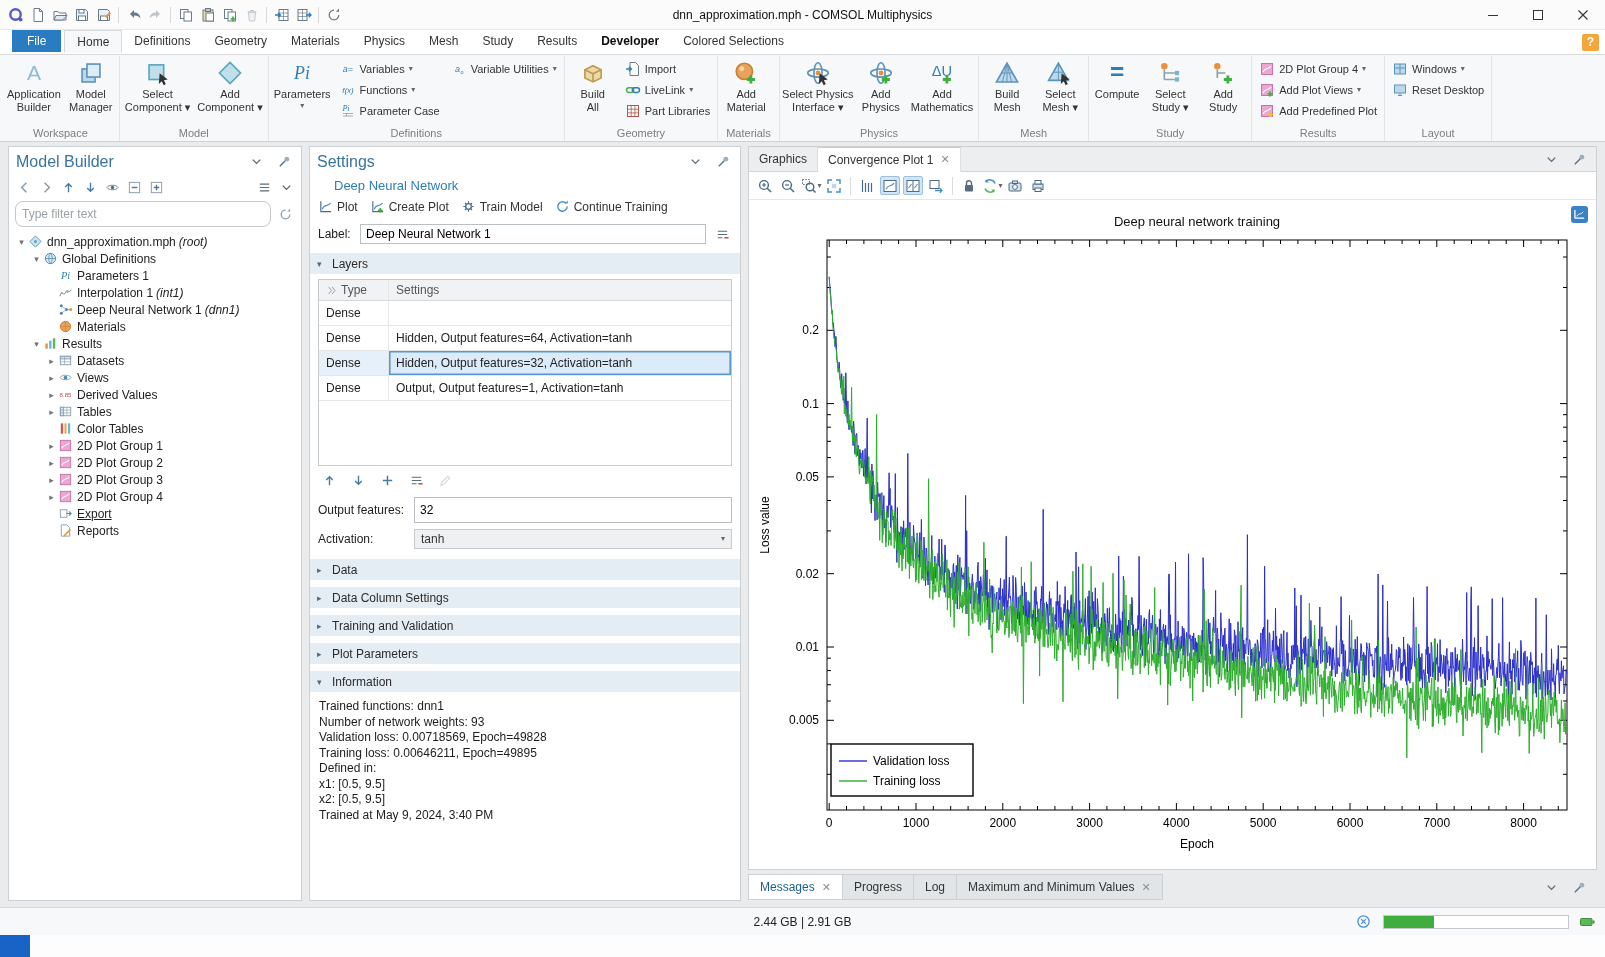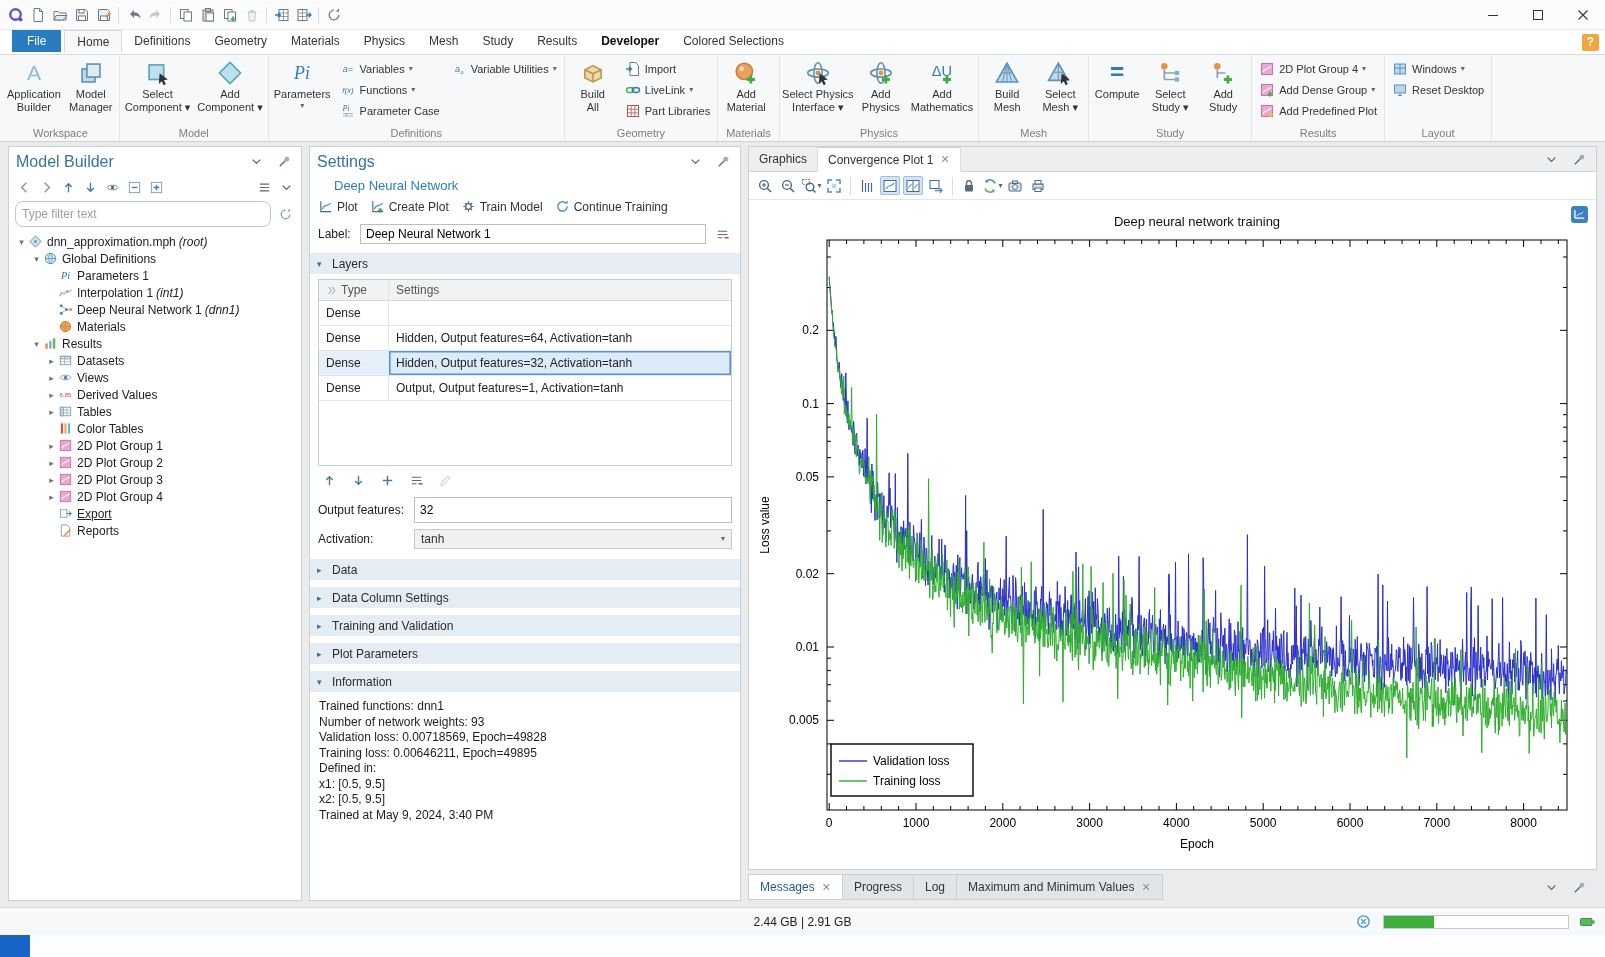--- a/index.html
+++ b/index.html
@@ -226,20 +226,21 @@
         <div class="qsep"></div>
         <div class="tbtn">
           <span class="icon">
             <svg class="svgi" width="16" height="16" viewBox="0 0 16 16">
               <path d="M12.8 8A4.8 4.8 0 1 1 8 3.2" stroke="#6a7b88" fill="none" stroke-width="1.3"></path>
               <path d="M13 1.6v3.2H9.8z" fill="#6a7b88"></path>
             </svg>
           </span>
         </div>
       </div>
+    <div class="title-text">dnn_approximation.mph - COMSOL Multiphysics</div>
     <div class="win-controls">
       <div class="win-btn">
           <svg width="12" height="12" viewBox="0 0 12 12">
             <line x1="1" y1="6.5" x2="11" y2="6.5" stroke="#333" stroke-width="1"></line>
           </svg>
         </div>
       <div class="win-btn">
           <svg width="12" height="12" viewBox="0 0 12 12">
             <rect x="1.5" y="1.5" width="9" height="9" fill="none" stroke="#333"></rect>
           </svg>
@@ -577,21 +578,21 @@
               <span class="dd">▾</span>
             </div>
             <div class="sbtn">
               <span class="icon">
                 <svg class="svgi" width="16" height="16" viewBox="0 0 16 16">
                   <rect x="2.5" y="2.5" width="11" height="11" fill="#eba6d2" stroke="#c873aa"></rect>
                   <path d="M4 11C6 6 9 9.5 12 5" stroke="#fff" fill="none" stroke-width="1.2"></path>
                   <path d="M11 9.5v5M8.5 12h5" stroke="#3fae3f" stroke-width="1.7" fill="none"></path>
                 </svg>
               </span>
-              <span>Add Dense Group</span>
+              <span>Add Plot Views</span>
               <span class="dd">▾</span>
             </div>
             <div class="sbtn">
               <span class="icon">
                 <svg class="svgi" width="16" height="16" viewBox="0 0 16 16">
                   <rect x="2.5" y="2.5" width="11" height="11" fill="#eba6d2" stroke="#c873aa"></rect>
                   <path d="M4 11C6 6 9 9.5 12 5" stroke="#fff" fill="none" stroke-width="1.2"></path>
                   <path d="M11.5 8.8l.9 1.9 2.1.3-1.5 1.4.4 2.1-1.9-1-1.9 1 .4-2.1-1.5-1.4 2.1-.3z" fill="#f0c040"></path>
                 </svg>
               </span>

